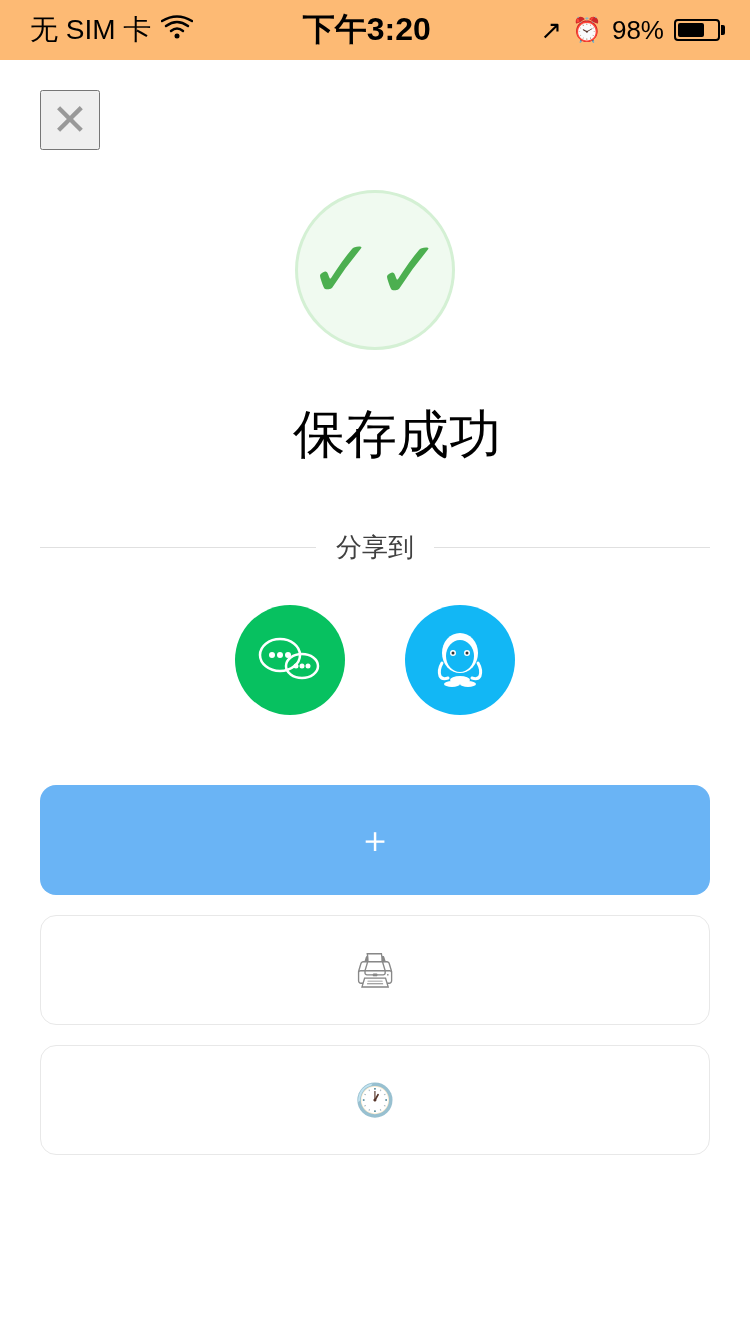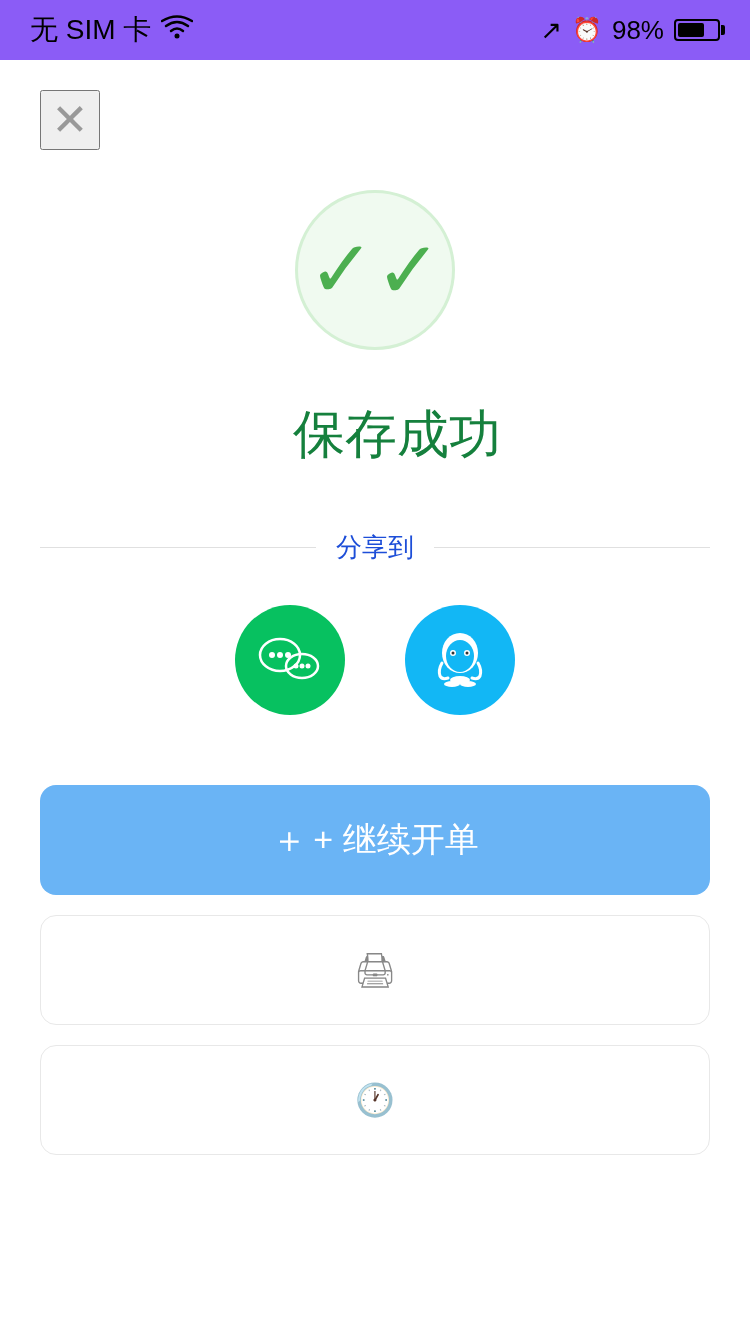--- a/index.html
+++ b/index.html
@@ -15,21 +15,21 @@
     }
 
     
     .status-bar {
       width: 100%;
       height: 60px;
       display: flex;
       align-items: center;
       justify-content: space-between;
       padding: 0 30px;
-      background: #8b5cf6;
+      background: #fdba74;
     }
     .status-left {
       display: flex;
       align-items: center;
       gap: 10px;
       font-size: 28px;
       color: #000;
     }
     .status-center {
       font-size: 32px;
@@ -123,21 +123,21 @@
     .checkmark::before {
       content: '✓';
       font-size: 80px;
       color: #4CAF50;
       line-height: 1;
     }
 
     
     .success-title {
       font-size: 52px;
-      color: #15803d;
+      color: #000000;
       font-weight: 400;
       margin-bottom: 60px;
       margin-left: 44px;
     }
 
     
     .share-section {
       width: 100%;
       display: flex;
       flex-direction: column;
@@ -151,21 +151,21 @@
       gap: 20px;
       margin-bottom: 40px;
     }
     .divider-line {
       flex: 1;
       height: 1px;
       background: #e0e0e0;
     }
     .divider-label {
       font-size: 26px;
-      color: #1d4ed8;
+      color: #404040;
       white-space: nowrap;
     }
 
     
     .share-buttons {
       display: flex;
       gap: 60px;
       align-items: center;
     }
     .share-btn {
@@ -229,20 +229,21 @@
     <span>
       <svg width="32" height="26" viewBox="0 0 32 26" fill="none">
         <path d="M16 22 L16 22" stroke="#000" stroke-width="4" stroke-linecap="round"></path>
         <path d="M10 17 Q16 12 22 17" stroke="#000" stroke-width="2.5" stroke-linecap="round" fill="none"></path>
         <path d="M5 12 Q16 4 27 12" stroke="#000" stroke-width="2.5" stroke-linecap="round" fill="none"></path>
         <path d="M1 7 Q16 -2 31 7" stroke="#000" stroke-width="2.5" stroke-linecap="round" fill="none"></path>
         <circle cx="16" cy="22" r="2.5" fill="#000"></circle>
       </svg>
     </span>
   </div>
+  <div class="status-center">下午3:20</div>
   <div class="status-right">
     <span style="font-size:26px;">↗</span>
     <span style="font-size:24px;">⏰</span>
     <span>98%</span>
     <div class="battery-container">
       <div class="battery-icon">
         <div class="battery-fill"></div>
       </div>
     </div>
   </div>
@@ -296,21 +297,20 @@
           <ellipse cx="22" cy="56" rx="8" ry="3" fill="white"></ellipse>
           <ellipse cx="38" cy="56" rx="8" ry="3" fill="white"></ellipse>
         </svg>
       </button>
     </div>
   </div>
 
   <div class="action-buttons">
     <button class="action-btn action-btn-primary">
       <span class="btn-icon">＋</span>
-      <span style="margin-left:-10px;">+ 继续开单</span>
     </button>
 
     <button class="action-btn action-btn-secondary">
       <span class="btn-icon" style="font-size:34px;">🖨</span>
     </button>
 
     <button class="action-btn action-btn-secondary">
       <span class="btn-icon" style="font-size:32px;">🕐</span>
     </button>
   </div>

